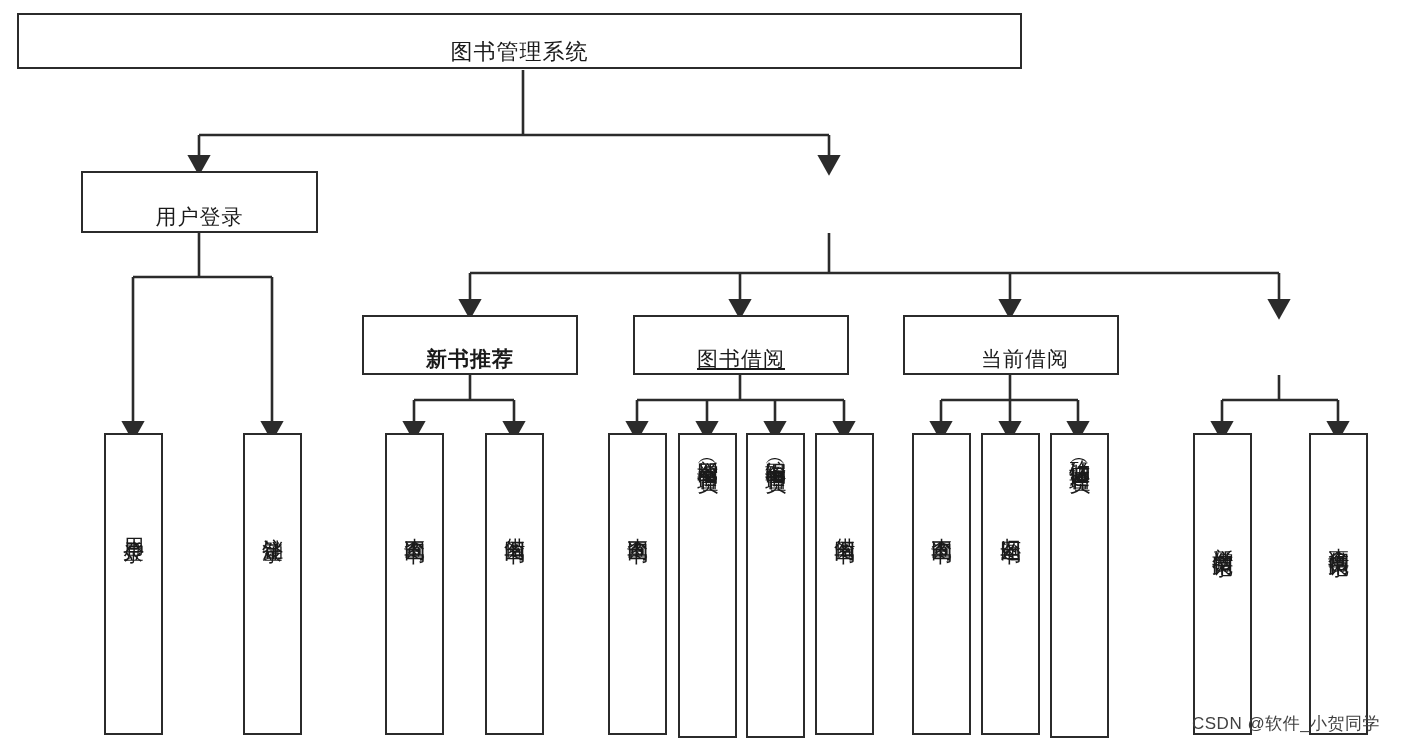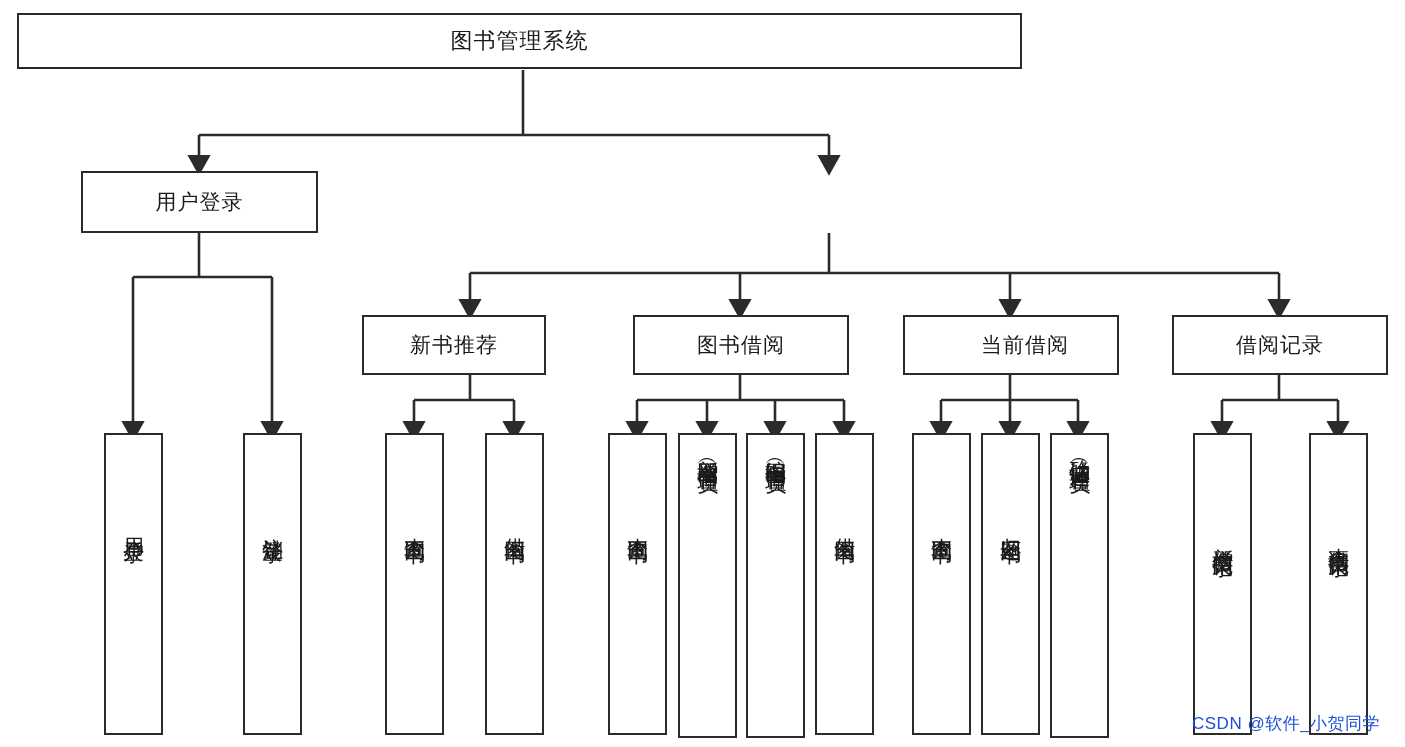--- a/index.html
+++ b/index.html
@@ -20,21 +20,21 @@
     width:1405px;
     height:747px;
     pointer-events:none;
   }
   .node{
     position:absolute;
     box-sizing:border-box;
     background:#ffffff;
     border:2px solid #2b2b2b;
     display:flex;
-    align-items:center;
+    align-items:flex-end;
     justify-content:center;
     color:#1a1a1a;
     letter-spacing:1px;
   }
   .node.h{
     font-size:21px;
   }
   .node.root{
     font-size:22px;
   }
@@ -53,21 +53,21 @@
     display:block;
   }
   .node.v.mid .vtext{ margin-top:86px; }
   .node.v.midshort .vtext{ margin-top:96px; }
   .node.v.top .vtext{ margin-top:8px; }
   .watermark{
     position:absolute;
     left:1192px;
     top:712px;
     font-size:17px;
-    color:#1d4ed8;
+    color:#404040;
     white-space:nowrap;
     letter-spacing:0.5px;
   }
 </style>
 </head>
 <body>
 
 <div id="canvas">
 
   <svg id="wires" viewBox="0 0 1405 747">
@@ -121,31 +121,28 @@
   </svg>
 
   <div class="node root h" style="left:17px;top:13px;width:1005px;height:56px;">
     <span>图书管理系统</span>
   </div>
 
   <div class="node h" style="left:81px;top:171px;width:237px;height:62px;">
     <span>用户登录</span>
   </div>
 
-  <div class="node h" style="left:362px;top:315px;width:184px;height:60px;">
+  <div class="node h" style="left:362px;top:315px;width:216px;height:60px;font-weight:bold;">
     <span>新书推荐</span>
   </div>
-  <div class="node h" style="left:633px;top:315px;width:216px;height:60px;">
+  <div class="node h" style="left:633px;top:315px;width:216px;height:60px;text-decoration:underline;">
     <span>图书借阅</span>
   </div>
   <div class="node h" style="left:903px;top:315px;width:216px;height:60px;padding-left:28px;">
     <span>当前借阅</span>
-  </div>
-  <div class="node h" style="left:1172px;top:315px;width:216px;height:60px;">
-    <span>借阅记录</span>
   </div>
 
   <div class="node v mid" style="left:104px;top:433px;width:59px;height:302px;">
     <span class="vtext">用户登录</span>
   </div>
   <div class="node v mid" style="left:243px;top:433px;width:59px;height:302px;">
     <span class="vtext">注销登录</span>
   </div>
 
   <div class="node v mid" style="left:385px;top:433px;width:59px;height:302px;">

